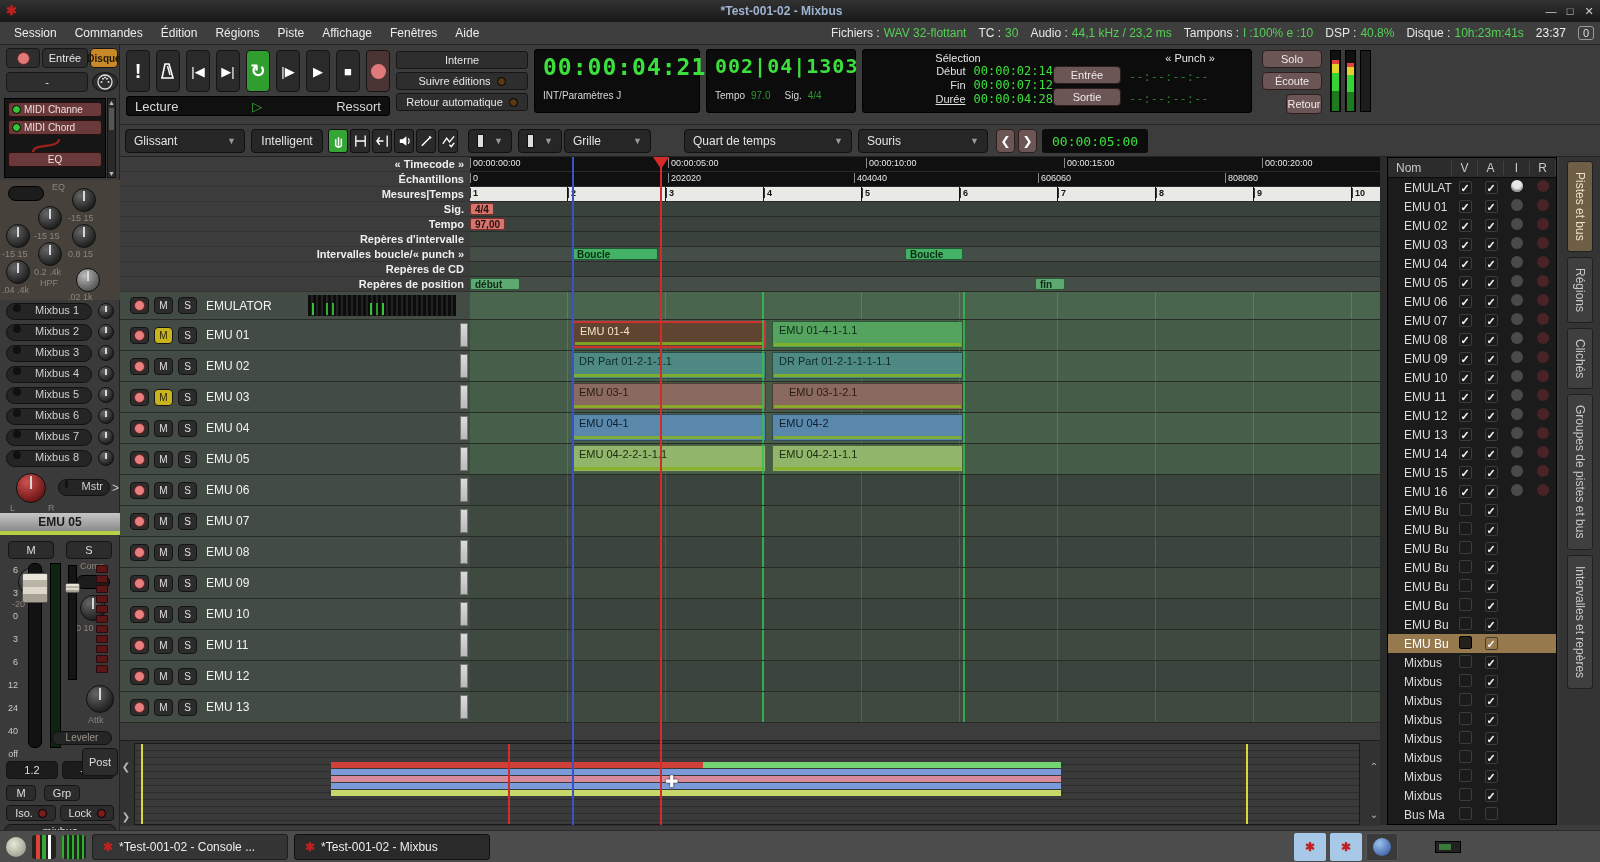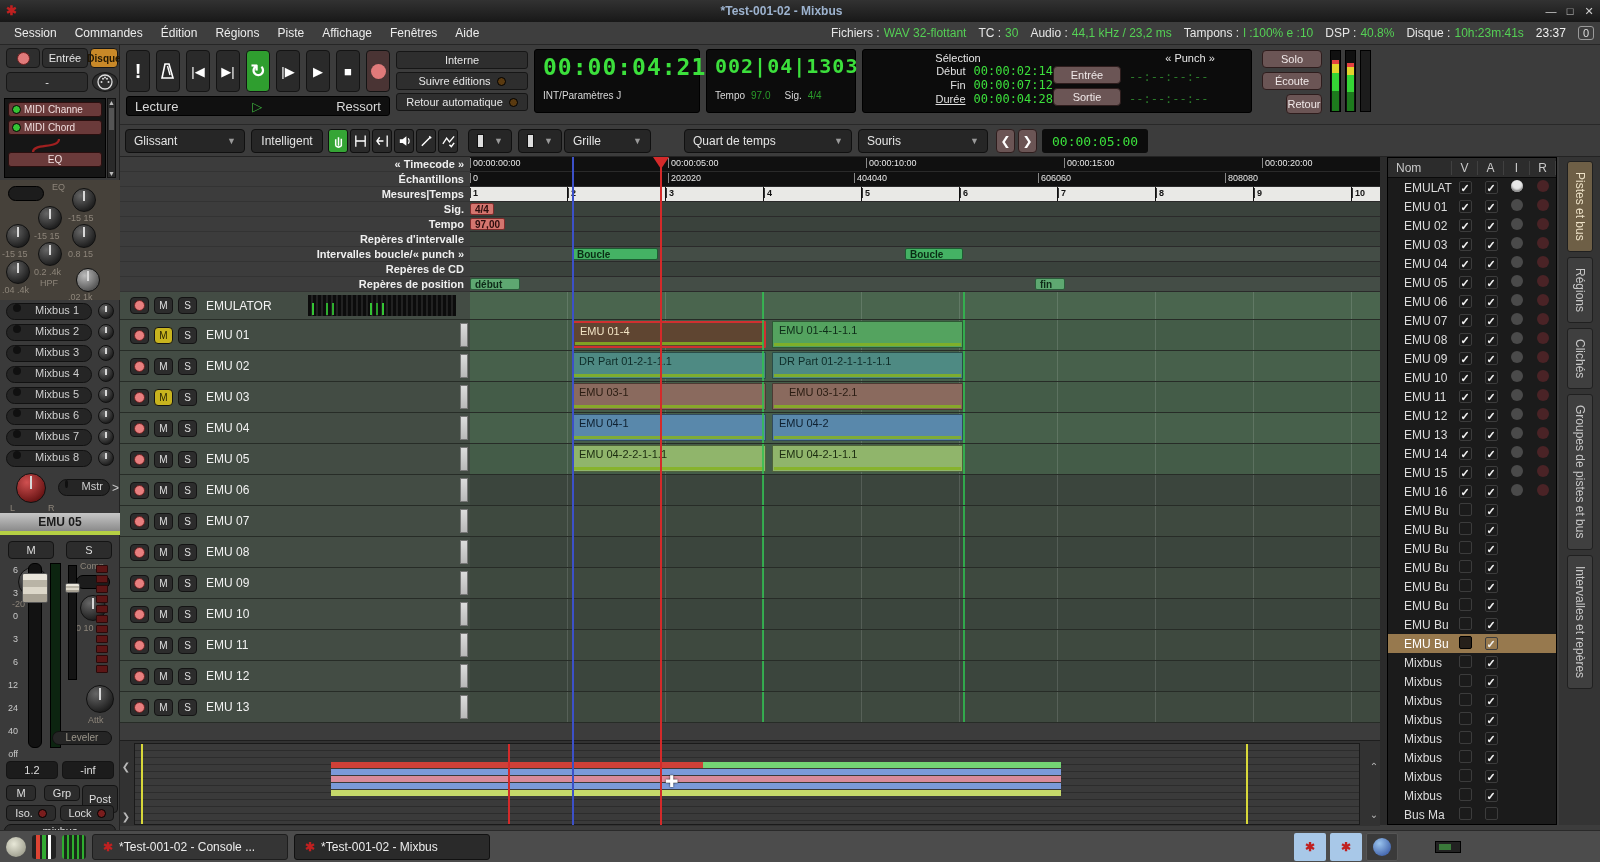--- a/index.html
+++ b/index.html
@@ -394,21 +394,21 @@
         <div class="ledseg"></div>
         <div class="ledseg"></div>
       </div>
       <div class="knob" style="position: absolute; left: 86px; top: 640px; width: 28px; height: 28px;"></div>
       <div class="klabel" style="position: absolute; left: 88px; top: 670px;">Attk</div>
       <div class="send-pill" style="position: absolute; left: 52px; top: 686px; width: 60px; height: 14px; justify-content: center; font-size: 10px; color: rgb(154, 149, 138);">Leveler</div>
       <div class="sq-btn" style="position: absolute; left: 6px; top: 716px; width: 52px; height: 18px; background: rgb(28, 28, 28);">1.2</div>
       <div class="sq-btn" style="position: absolute; left: 62px; top: 716px; width: 52px; height: 18px; background: rgb(28, 28, 28);">-inf</div>
       <div class="sq-btn" style="position: absolute; left: 6px; top: 740px; width: 30px; height: 16px;">M</div>
       <div class="sq-btn" style="position: absolute; left: 44px; top: 740px; width: 36px; height: 16px;">Grp</div>
-      <div class="sq-btn" style="position: absolute; left: 82px; top: 740px; width: 36px; height: 28px;">Post</div>
+      <div class="sq-btn" style="position: absolute; left: 82px; top: 703px; width: 36px; height: 28px;">Post</div>
       <div class="sq-btn" style="position: absolute; left: 6px; top: 760px; width: 50px; height: 16px; gap: 5px;">Iso.<span class="led-dot led-red"></span></div>
       <div class="sq-btn" style="position: absolute; left: 60px; top: 760px; width: 54px; height: 16px; gap: 5px;">Lock<span class="led-dot led-red"></span></div>
       <div class="sq-btn" style="position: absolute; left: 4px; top: 779px; width: 112px; height: 14px; border-radius: 7px;">mixbus</div>
     </div>
 
   <div class="abs" id="transport">
     <div class="abs" id="tbuttons" style="left:6px;top:5px;display:flex;gap:6px;">
         <div class="tbtn" style="font-size: 20px; font-weight: bold;">!</div>
         <div class="tbtn">
           <svg width="16" height="18" viewBox="0 0 16 18">

